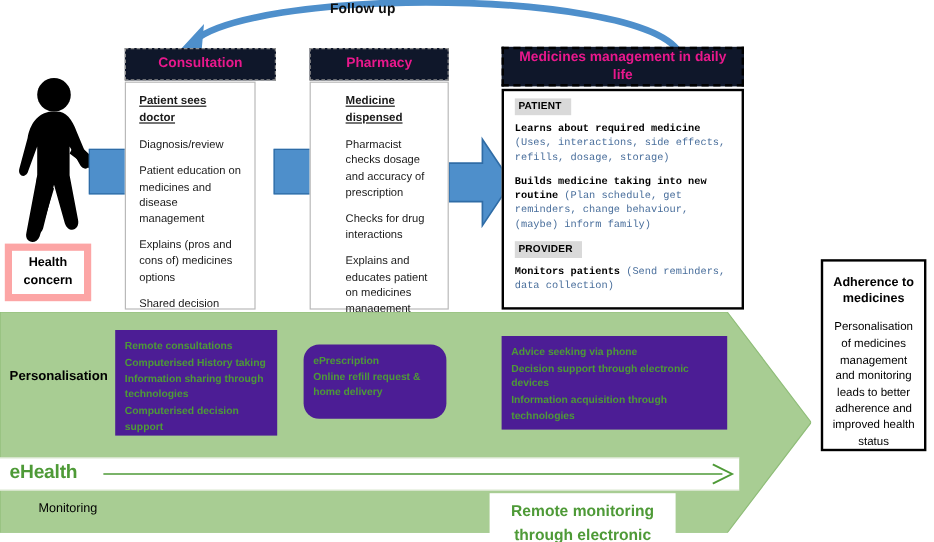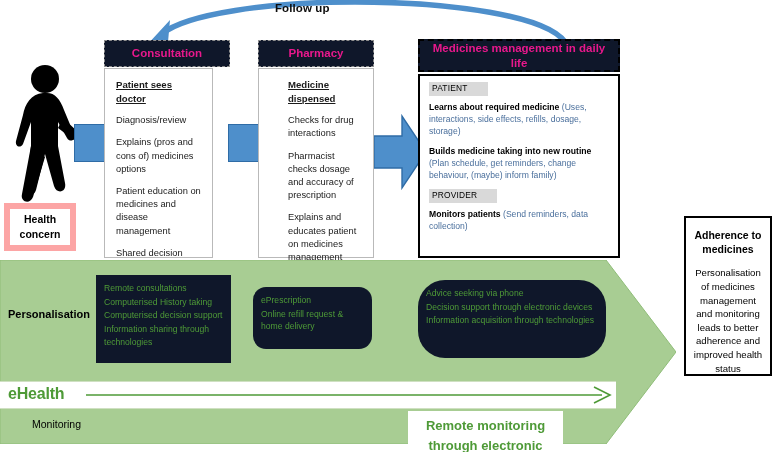--- a/index.html
+++ b/index.html
@@ -130,29 +130,29 @@
     left: 418px; top: 74px; width: 202px; height: 184px;
     border: 2px solid #000;
     padding: 6px 8px 6px 9px;
     font-size: 8.6px;
     line-height: 1.40;
   }
   .role-tag {
     display: inline-block;
     background: #d9d9d9;
     color: #000;
-    font-weight: normal;
+    font-weight: bold;
     font-size: 8.4px;
-    padding: 1px 20px 1px 3px;
+    padding: 1px 8px 1px 3px;
     letter-spacing: .2px;
     margin-bottom: 5px;
   }
   .lead { font-weight: bold; color: #000; }
   .detail { color: #4a6f9c; }
-  #daily-body p { margin: 0 0 8px 0; }
+  #daily-body p { margin: 0 0 8px 0; font-family: Liberation Mono, monospace; }
 
   
   #green-arrow {
     position: absolute;
     left: 0px;
     top: 260px;
     width: 676px;
     height: 184px;
   }
 
@@ -162,30 +162,30 @@
     top: 308px;
     width: 94px;
     font-size: 11px;
     font-weight: bold;
     color: #000;
   }
 
   .green-card {
     position: absolute;
     box-sizing: border-box;
-    background: #0f172a;
+    background: #4c1d95;
     color: #4e9a37;
     font-size: 8.6px;
-    font-weight: normal;
+    font-weight: bold;
     line-height: 1.48;
     padding: 7px 8px;
   }
   #card-consultation { left: 96px;  top: 275px; width: 135px; height: 88px; }
   #card-pharmacy     { left: 253px; top: 287px; width: 119px; height: 62px; border-radius: 13px; }
-  #card-daily        { left: 418px; top: 280px; width: 188px; height: 78px; border-radius: 27px; }
+  #card-daily        { left: 418px; top: 280px; width: 188px; height: 78px; }
   .green-card div { margin: 0 0 1px 0; }
 
   
   #ehealth-band {
     position: absolute;
     left: 0px;
     top: 381px;
     width: 616px;
     height: 28px;
     background: #ffffff;
@@ -289,30 +289,30 @@
   <div class="blue-connector" id="connector-2"></div>
 
   <svg id="blue-block-arrow" viewBox="0 0 56 80">
     <polygon points="2,24 30,24 30,4 54,40 30,76 30,56 2,56" fill="#4e8fcb" stroke="#2f6ca6" stroke-width="1.4"></polygon>
   </svg>
 
   <div class="stage-header" id="consultation-header">Consultation</div>
   <div class="stage-body" id="consultation-body">
     <span class="subhead">Patient sees doctor</span>
     <p>Diagnosis/review</p>
+    <p>Patient education on medicines and disease management</p>
     <p>Explains (pros and cons of) medicines options</p>
-    <p>Patient education on medicines and disease management</p>
     <p>Shared decision making on choice of medicine</p>
   </div>
 
   <div class="stage-header" id="pharmacy-header">Pharmacy</div>
   <div class="stage-body" id="pharmacy-body">
     <span class="subhead">Medicine dispensed</span>
+    <p>Pharmacist checks dosage and accuracy of prescription</p>
     <p>Checks for drug interactions</p>
-    <p>Pharmacist checks dosage and accuracy of prescription</p>
     <p>Explains and educates patient on medicines management</p>
   </div>
 
   <div class="stage-header" id="daily-header">Medicines management in daily life</div>
   <div class="stage-body" id="daily-body">
     <span class="role-tag">PATIENT</span>
     <p><span class="lead">Learns about required medicine </span><span class="detail">(Uses, interactions, side effects, refills, dosage, storage)</span></p>
     <p><span class="lead">Builds medicine taking into new routine </span><span class="detail">(Plan schedule, get reminders, change behaviour, (maybe) inform family)</span></p>
     <span class="role-tag">PROVIDER</span>
     <p><span class="lead">Monitors patients </span><span class="detail">(Send reminders, data collection)</span></p>
@@ -320,22 +320,22 @@
 
   <svg id="green-arrow" viewBox="0 0 676 184">
     <polygon points="0,0 606,0 606,0 676,92 606,184 0,184" fill="#a8cd93" stroke="#8fbd78" stroke-width="1"></polygon>
   </svg>
 
   <div id="personalisation-label">Personalisation</div>
 
   <div class="green-card" id="card-consultation">
     <div>Remote consultations</div>
     <div>Computerised History taking</div>
+    <div>Information sharing through technologies</div>
     <div>Computerised decision support</div>
-    <div>Information sharing through technologies</div>
   </div>
 
   <div class="green-card" id="card-pharmacy">
     <div>ePrescription</div>
     <div>Online refill request &amp; home delivery</div>
   </div>
 
   <div class="green-card" id="card-daily">
     <div>Advice seeking via phone</div>
     <div>Decision support through electronic devices</div>

